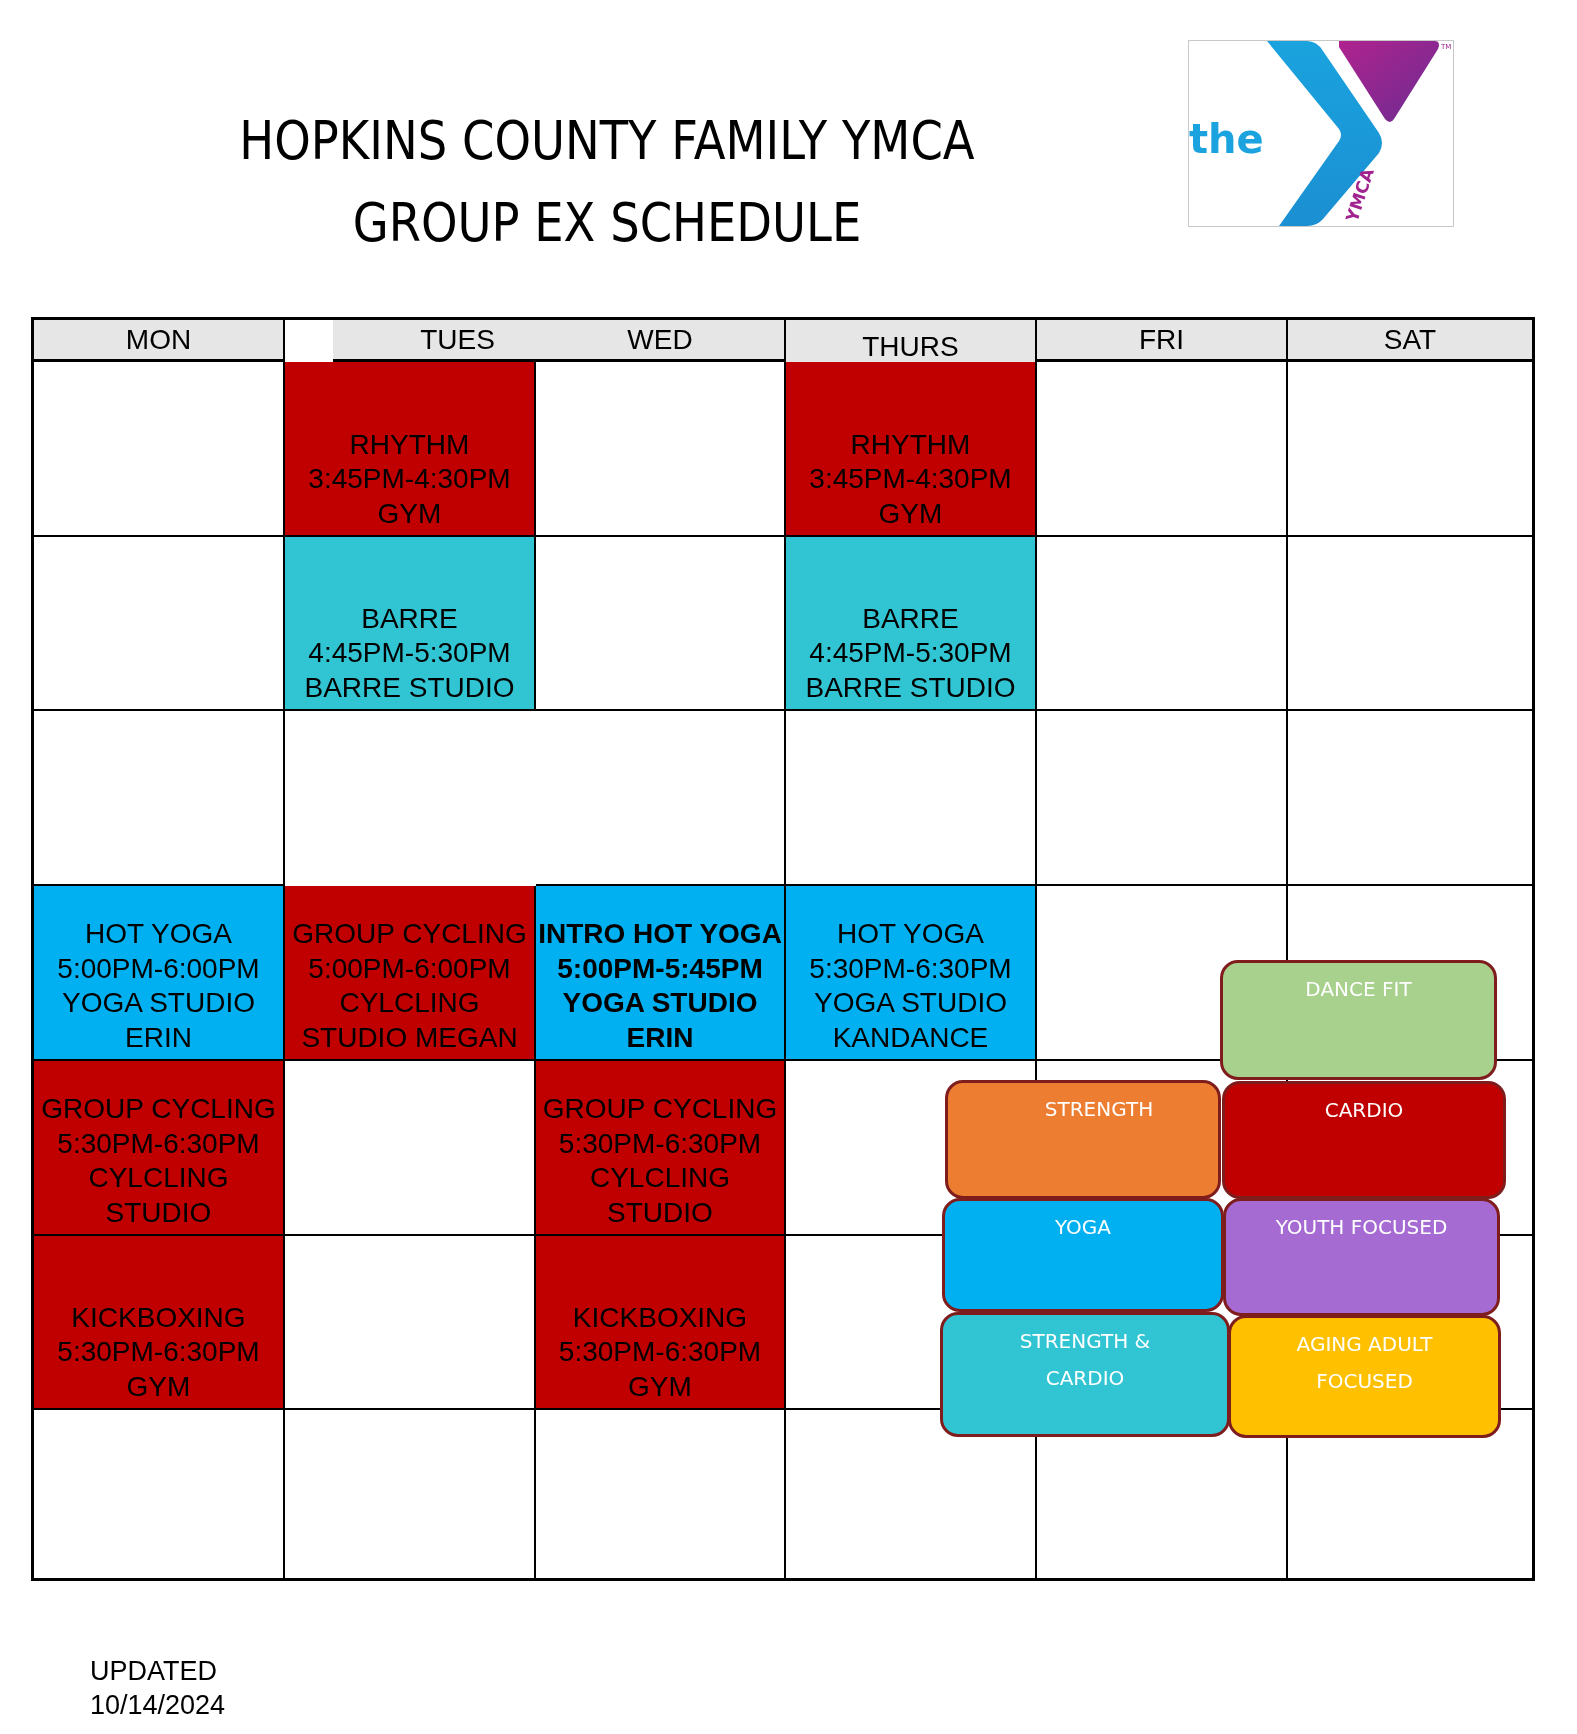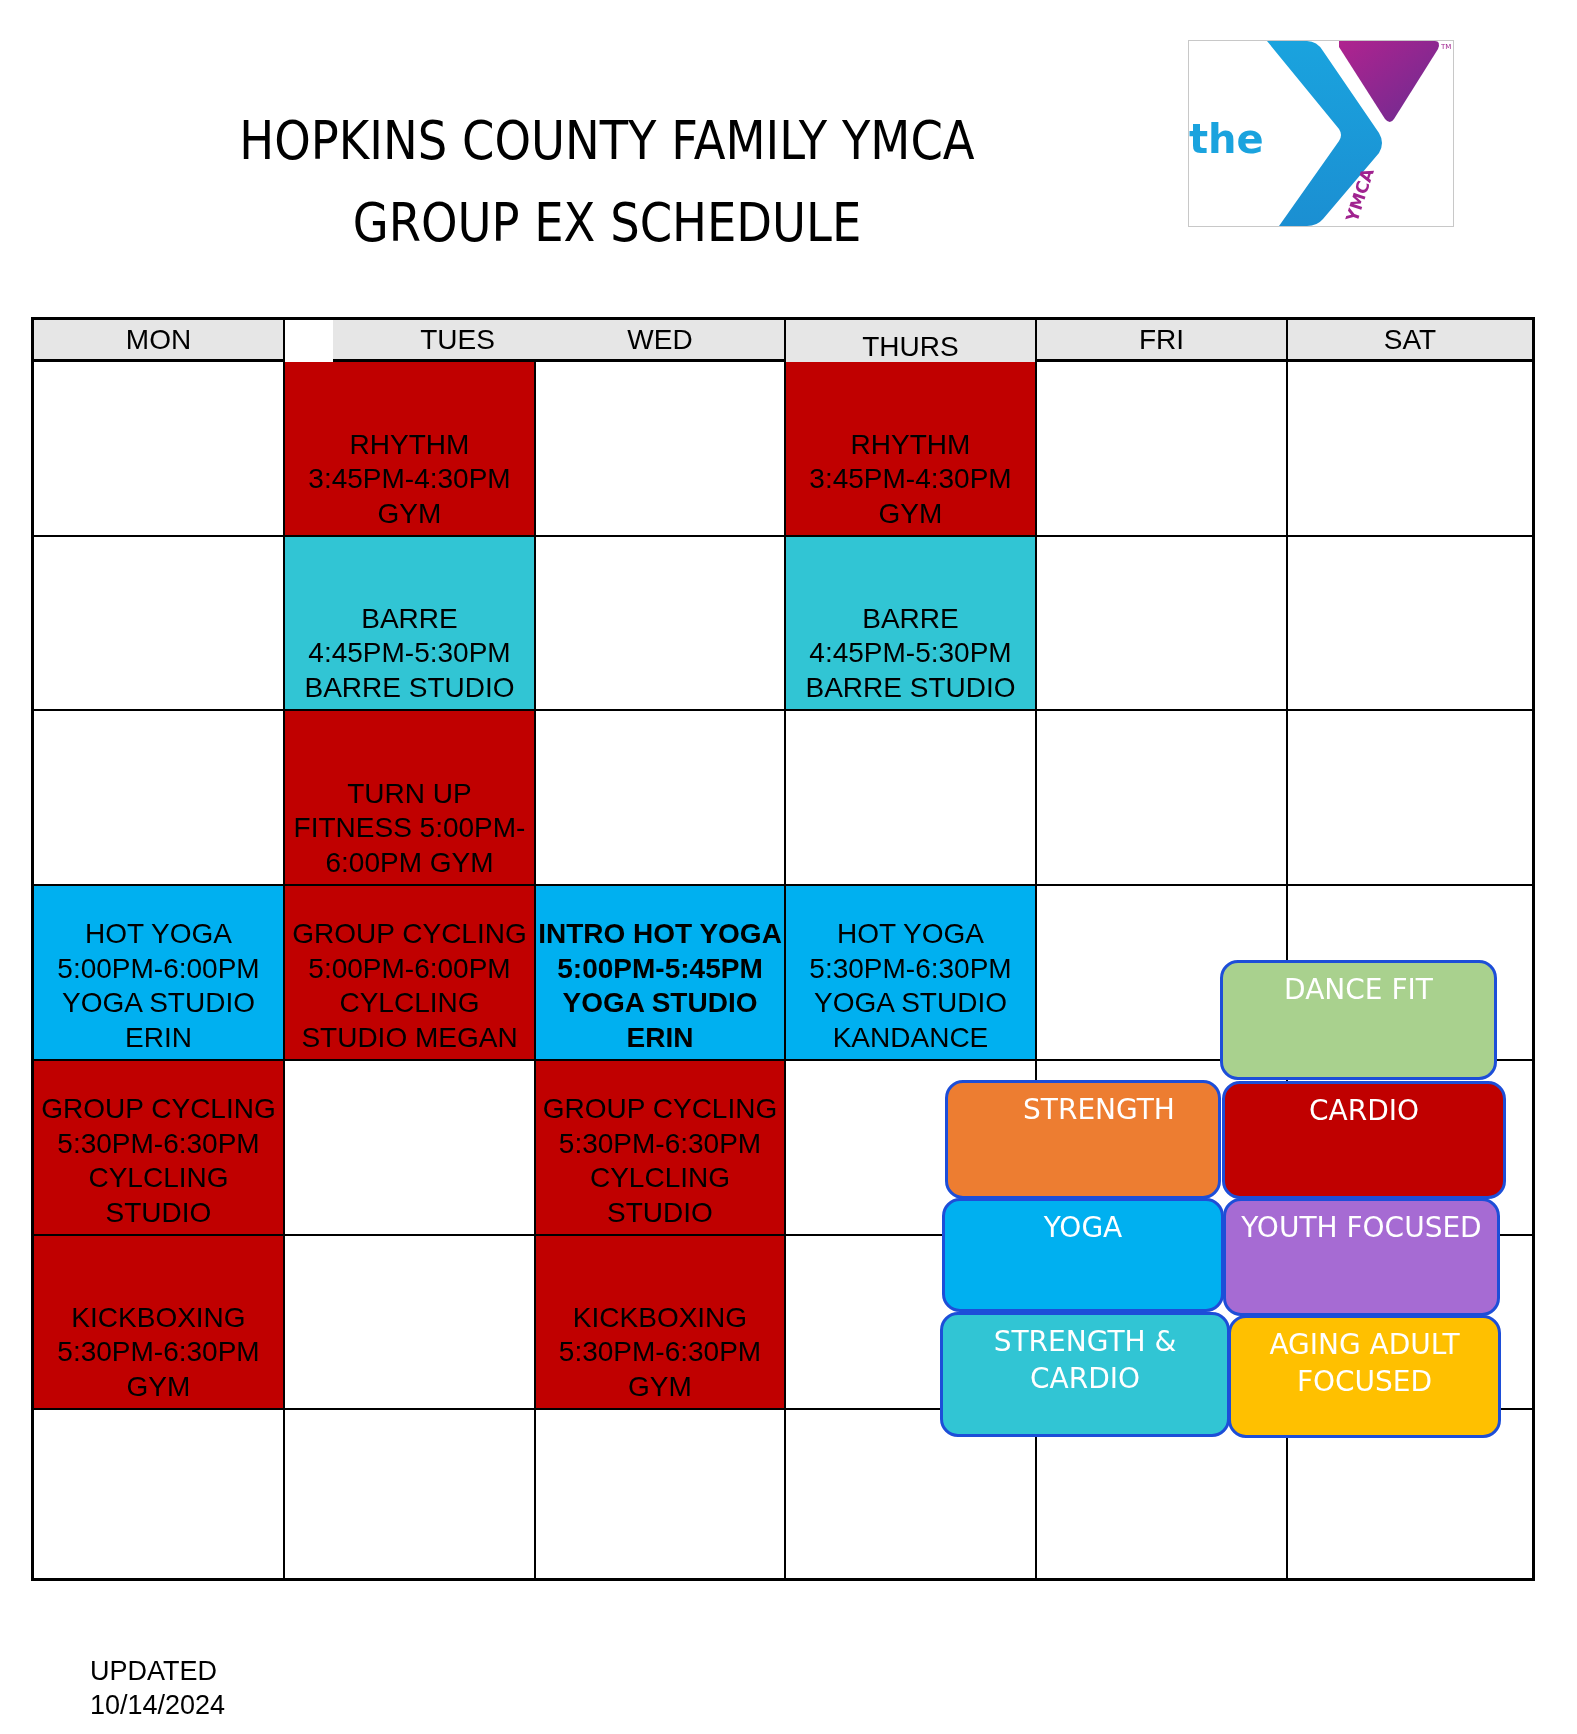--- a/index.html
+++ b/index.html
@@ -11,21 +11,21 @@
 
   .logo { position: absolute; left: 1188px; top: 40px; width: 266px; height: 187px; border: 1px solid #c8c8c8; background: #fff; overflow: hidden; box-sizing: border-box; }
   .logo svg { display: block; }
 
   .grid { position: absolute; left: 31px; top: 317px; width: 1504px; height: 1264px; border: 3px solid #000; box-sizing: border-box; }
   .cell { position: absolute; box-sizing: border-box; border-right: 2px solid #000; border-bottom: 2px solid #000; display: flex; align-items: flex-end; justify-content: center; text-align: center; font-size: 28px; line-height: 34.5px; white-space: pre-line; padding-bottom: 4px; color: #000; overflow: hidden; }
   .hdr { background: #e6e6e6; align-items: center; padding: 4px; border-bottom: 3px solid #000; font-size: 28px; line-height: 1; }
   .last-col { border-right: none; }
   .last-row { border-bottom: none; }
 
-  .legend { position: absolute; box-sizing: border-box; border: 3px solid #1d4ed8; border-radius: 18px; color: #ffffff; font-family: "DejaVu Sans", sans-serif; font-size: 28px; line-height: 37px; text-align: center; padding-top: 8px; white-space: pre-line; }
+  .legend { position: absolute; box-sizing: border-box; border: 3px solid #7f1d1d; border-radius: 18px; color: #ffffff; font-family: "DejaVu Sans", sans-serif; font-size: 20px; line-height: 37px; text-align: center; padding-top: 8px; white-space: pre-line; }
 
   .updated { position: absolute; left: 90px; top: 1654px; font-size: 27px; line-height: 34px; white-space: pre-line; color: #000000; }
 </style>
 </head>
 <body>
 
 <div class="title l1">HOPKINS COUNTY FAMILY YMCA</div>
 <div class="title l2">GROUP EX SCHEDULE</div>
 
 <div class="logo">
@@ -73,23 +73,20 @@
 4:45PM-5:30PM
 BARRE STUDIO</div>
   <div class="cell" style="left:502px;top:217px;width:250px;height:174px;"></div>
   <div class="cell" style="left:752px;top:217px;width:251px;height:174px;background:#31C5D4;">BARRE
 4:45PM-5:30PM
 BARRE STUDIO</div>
   <div class="cell" style="left:1003px;top:217px;width:251px;height:174px;"></div>
   <div class="cell last-col" style="left:1254px;top:217px;width:244px;height:174px;"></div>
 
   <div class="cell" style="left:0;top:391px;width:251px;height:175px;"></div>
-  <div class="cell" style="left:251px;top:391px;width:251px;height:175px;background:#C00000;">TURN UP
-FITNESS 5:00PM-
-6:00PM GYM</div>
   <div class="cell" style="left:502px;top:391px;width:250px;height:175px;"></div>
   <div class="cell" style="left:752px;top:391px;width:251px;height:175px;"></div>
   <div class="cell" style="left:1003px;top:391px;width:251px;height:175px;"></div>
   <div class="cell last-col" style="left:1254px;top:391px;width:244px;height:175px;"></div>
 
   <div class="cell" style="left:0;top:566px;width:251px;height:175px;background:#00B0F0;">HOT YOGA
 5:00PM-6:00PM
 YOGA STUDIO
 ERIN</div>
   <div class="cell" style="left:251px;top:566px;width:251px;height:175px;background:#C00000;">GROUP CYCLING

